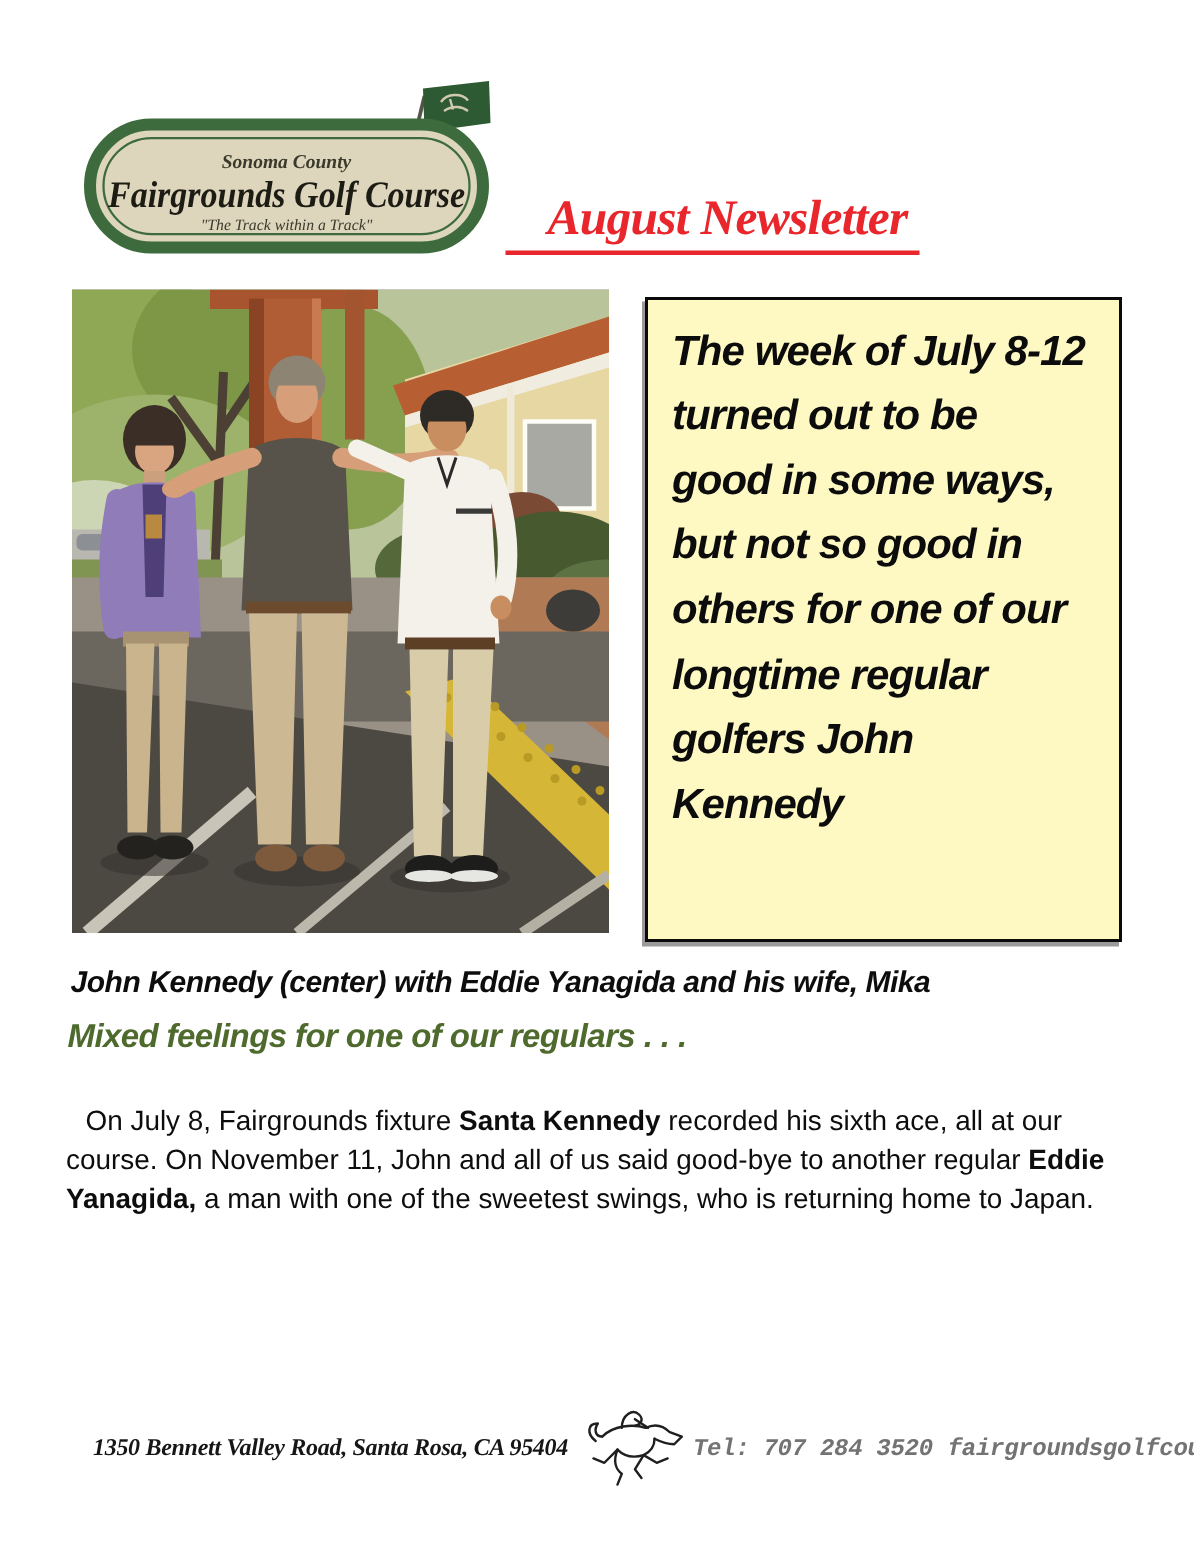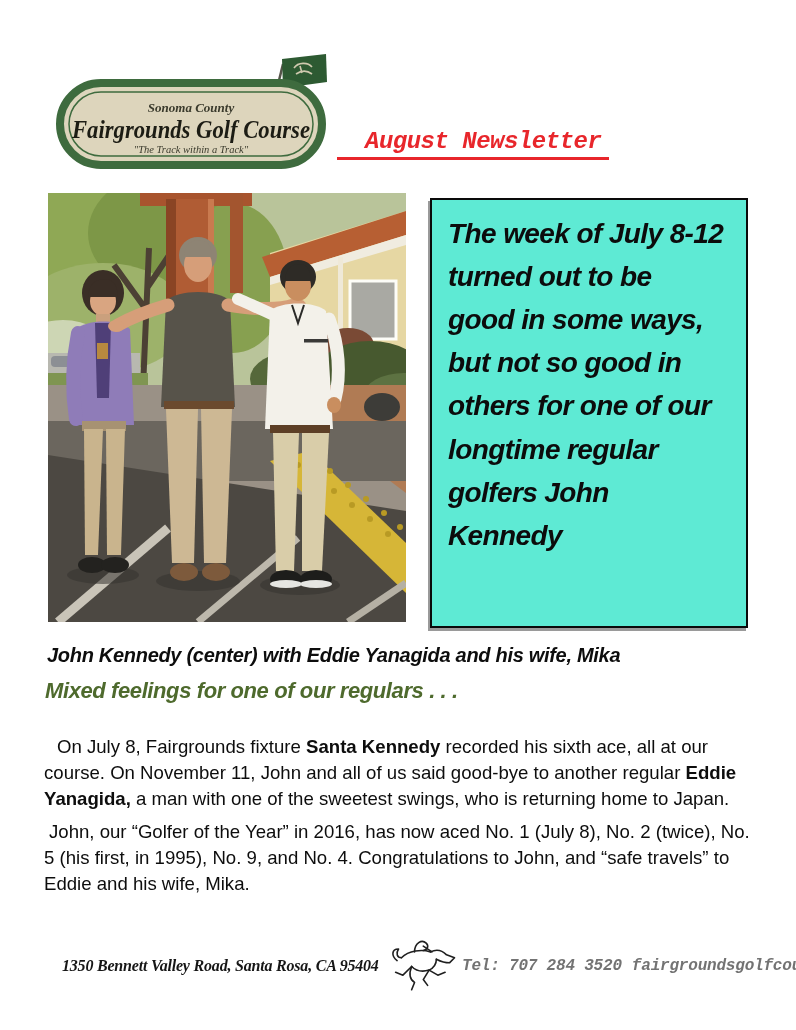--- a/index.html
+++ b/index.html
@@ -5,34 +5,34 @@
   html,body{margin:0;padding:0;}
   body{
     width:796px;height:1030px;position:relative;background:#ffffff;
     font-family:"Liberation Sans",sans-serif;color:#111;overflow:hidden;
   }
   
   .logo{position:absolute;left:56px;top:50px;width:282px;height:142px;text-decoration:underline;}
   
   .nl-title{
     position:absolute;left:337px;top:128px;
-    font-family:Liberation Mono, monospace;
-    font-weight:bold;font-style:italic;font-size:24px;
+    font-family:Liberation Serif, serif;
+    font-weight:bold;font-style:italic;font-size:33px;
     color:#e8262b;
     border-bottom:3px solid #e8262b;
     padding:0 8px 2px 28px;
     display:inline-block;letter-spacing:-0.5px;
   }
   
   .photo{position:absolute;left:48px;top:193px;width:358px;height:429px;overflow:hidden;background:#9a9186;}
   .photo svg{display:block;}
   
   .quote-box{
     position:absolute;left:430px;top:198px;width:318px;height:430px;
-    box-sizing:border-box;border:2px solid #0a0a0a;background:#5eead4;
+    box-sizing:border-box;border:2px solid #0a0a0a;background:#fef9c3;
     box-shadow:-2px 3px 0 #9a9a9a;
   }
   .quote-text{
     padding:12px 22px 0 16px;
     font-weight:bold;font-style:italic;font-size:28px;line-height:1.54;
     letter-spacing:-0.6px;color:#0c0c0c;
   }
   
   .caption{
     position:absolute;left:47px;top:644px;width:720px;
@@ -205,21 +205,20 @@
 <div class="quote-box">
   <div class="quote-text">The week of July 8-12 turned out to be good in some ways, but not so good in others for one of our longtime regular golfers John Kennedy</div>
 </div>
 
 <div class="caption">John Kennedy (center) with Eddie Yanagida and his wife, Mika</div>
 
 <div class="headline">Mixed feelings for one of our regulars . . .</div>
 
 <div class="body-copy">
   <p class="p1"><span>On July 8, Fairgrounds fixture </span><b>Santa Kennedy</b><span> recorded his sixth ace, all at our course. On November 11, John and all of us said good-bye to another regular </span><b>Eddie Yanagida,</b><span> a man with one of the sweetest swings, who is returning home to Japan.</span></p>
-  <p class="p2">John, our “Golfer of the Year” in 2016, has now aced No. 1 (July 8), No. 2 (twice), No. 5 (his first, in 1995), No. 9, and No. 4.  Congratulations to John, and “safe travels” to Eddie and his wife, Mika.</p>
 </div>
 
 <div class="footer-address">1350 Bennett Valley Road, Santa Rosa, CA 95404</div>
 
 <div class="footer-horse">
   <svg width="80" height="74" viewBox="0 0 110 96">
     <g stroke="#1f1f1f" stroke-width="2.2" fill="none" stroke-linecap="round" stroke-linejoin="round">
 
       <path d="M18,42 C10,36 10,26 20,26 C16,32 18,38 24,38"></path>
 

